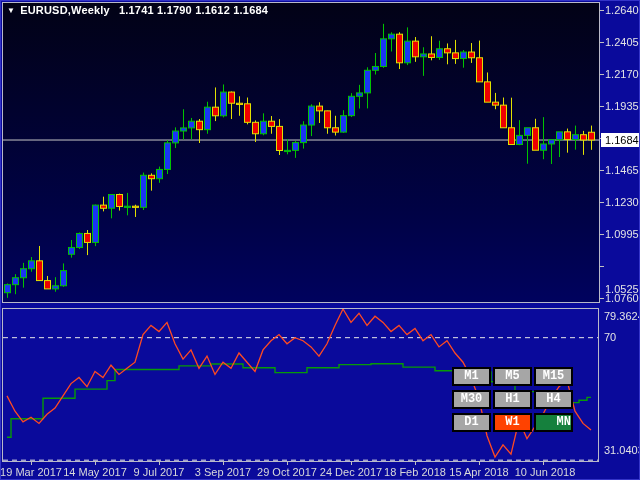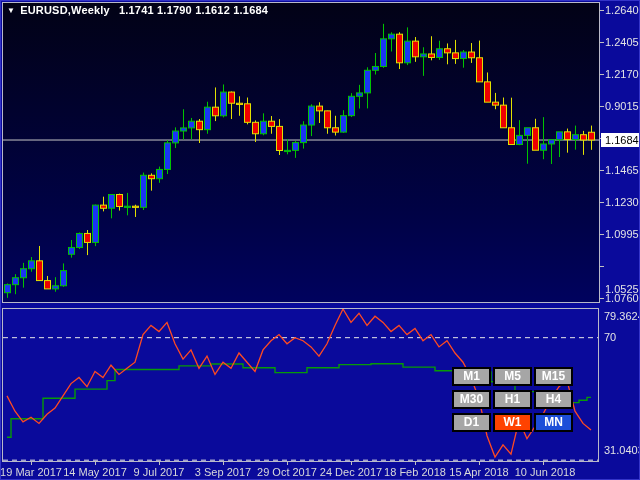--- a/index.html
+++ b/index.html
@@ -37,29 +37,29 @@
     position:absolute;left:603px;color:#e4e4e4;font-size:11px;line-height:13px;
     white-space:nowrap;z-index:2;
   }
   .date-label{
     position:absolute;top:465px;transform:translateX(-50%);color:#d9d9d9;
     font-size:11px;white-space:nowrap;z-index:2;
   }
   .date-tick{position:absolute;top:460px;width:1px;height:4px;background:#c0c0c0;z-index:2;}
   .tf-panel{
     position:absolute;left:451px;top:366px;z-index:10;
-    display:grid;grid-template-columns:39px 39px 39px;column-gap:2px;row-gap:4px;
+    display:grid;grid-template-columns:39px 39px 39px;column-gap:2px;row-gap:4px;font-family:Liberation Mono, monospace;
   }
   .tf-btn{
     height:19px;background:#a6a6a6;border:2px solid #000000;box-sizing:border-box;
     color:#ffffff;font-size:12px;font-weight:bold;text-align:center;line-height:15px;
     cursor:pointer;user-select:none;
   }
   .tf-btn.sel-week{background:#ff4200;}
-  .tf-btn.sel-month{background:#1d4ed8;}
+  .tf-btn.sel-month{background:#15803d;text-align:right;}
 </style>
 </head>
 <body>
 
 <div class="window">
 
   <div class="pane" id="main-pane">
     <svg id="candle-svg" width="596" height="299" viewBox="0 0 596 299">
         <line x1="0" y1="137.01719999999972" x2="596" y2="137.01719999999972" stroke="#c8c8c8" stroke-width="1"></line>
         <line x1="4.5" y1="280.4358" x2="4.5" y2="294.8729999999999" stroke="#00c400" stroke-width="1"></line>
@@ -218,21 +218,21 @@
   </div>
 
   <div id="price-axis">
       <div class="axis-tick" style="top: 8.81px;"></div>
       <div class="price-label" style="top: 2.81px;">1.2640</div>
       <div class="axis-tick" style="top: 40.817px;"></div>
       <div class="price-label" style="top: 34.817px;">1.2405</div>
       <div class="axis-tick" style="top: 72.824px;"></div>
       <div class="price-label" style="top: 66.824px;">1.2170</div>
       <div class="axis-tick" style="top: 104.831px;"></div>
-      <div class="price-label" style="top: 98.831px;">0.9015</div>
+      <div class="price-label" style="top: 98.831px;">1.1935</div>
       <div class="axis-tick" style="top: 136.838px;"></div>
       <div class="price-label" style="top: 130.838px;">1.1700</div>
       <div class="axis-tick" style="top: 168.845px;"></div>
       <div class="price-label" style="top: 162.845px;">1.1465</div>
       <div class="axis-tick" style="top: 200.852px;"></div>
       <div class="price-label" style="top: 194.852px;">1.1230</div>
       <div class="axis-tick" style="top: 232.859px;"></div>
       <div class="price-label" style="top: 226.859px;">1.0995</div>
       <div class="axis-tick" style="top: 264.866px;"></div>
       <div class="price-label" style="top: 258.866px; margin-top: 32px;">1.0760</div>

